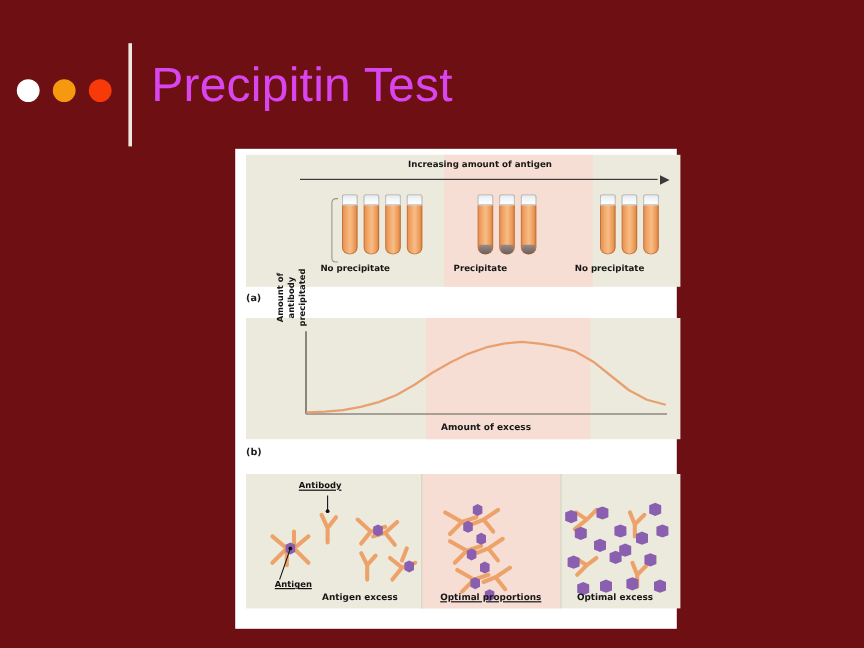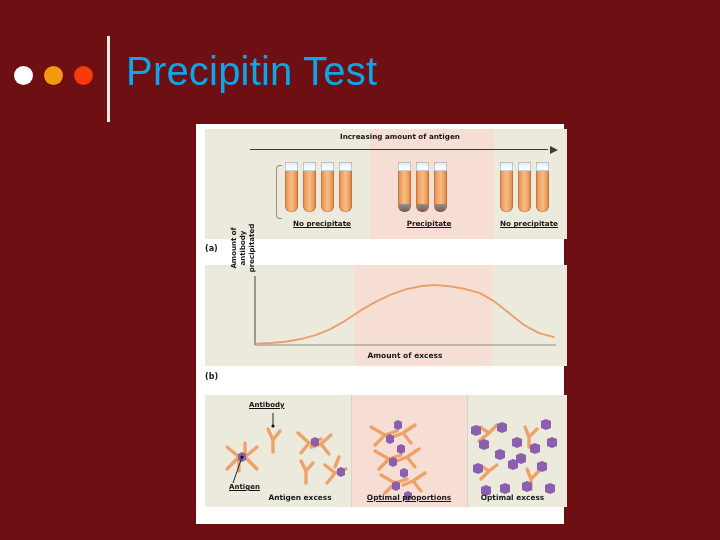--- a/index.html
+++ b/index.html
@@ -10,21 +10,21 @@
     position:relative;
   }
 
   
   #slide-header{position:absolute;left:0;top:0;width:720px;height:125px;}
   #bullet-dots{position:absolute;left:14px;top:66px;display:flex;gap:11px;align-items:center;}
   .dot{width:19px;height:19px;border-radius:50%;display:block;}
   #divider-rule{position:absolute;left:107px;top:36px;width:3px;height:86px;background:#f0e8e0;}
   #page-title{
     position:absolute;left:126px;top:47px;
-    color:#0ea5e9;font-size:40px;line-height:48px;font-weight:400;
+    color:#d946ef;font-size:40px;line-height:48px;font-weight:400;
     letter-spacing:0.2px;white-space:nowrap;
   }
 
   
   #figure-card{
     position:absolute;left:196px;top:124px;width:368px;height:400px;
     background:#ffffff;
     box-shadow:0 0 0 1px rgba(0,0,0,0.06);
   }
 
@@ -72,22 +72,22 @@
     background:linear-gradient(180deg,#dfe7ec 0%,#f3f7f9 45%,#ffffff 100%);
     border-radius:2px 2px 0 0;
     box-shadow:inset 0 0 0 0.8px rgba(120,140,155,0.55);
   }
   .tube-precip{
     position:absolute;left:0.6px;bottom:0;width:11.8px;height:8px;
     background:linear-gradient(180deg,#9a8b86 0%,#6e5c58 100%);
     border-radius:0 0 5px 5px;
   }
   .tube-caption{
-    position:absolute;font-size:7.2px;font-weight:bold;color:#171717;text-align:center;
-    font-family:"DejaVu Sans", sans-serif;white-space:nowrap;text-decoration:underline;
+    position:absolute;font-size:7.2px;font-weight:bold;color:#171717;text-align:left;
+    font-family:"DejaVu Sans", sans-serif;white-space:nowrap;
   }
 
   
   #panel-b{top:141px;height:101px;}
   #panel-b-band{position:absolute;left:153px;top:0;width:140px;height:101px;background:#f7ded4;}
   #chart-area{position:absolute;left:49px;top:10px;width:302px;height:73px;}
   #chart-svg{position:absolute;left:0;top:0;}
   #y-axis-label{
     position:absolute;left:-24px;top:6px;width:66px;
     transform:rotate(-90deg);transform-origin:left top;

